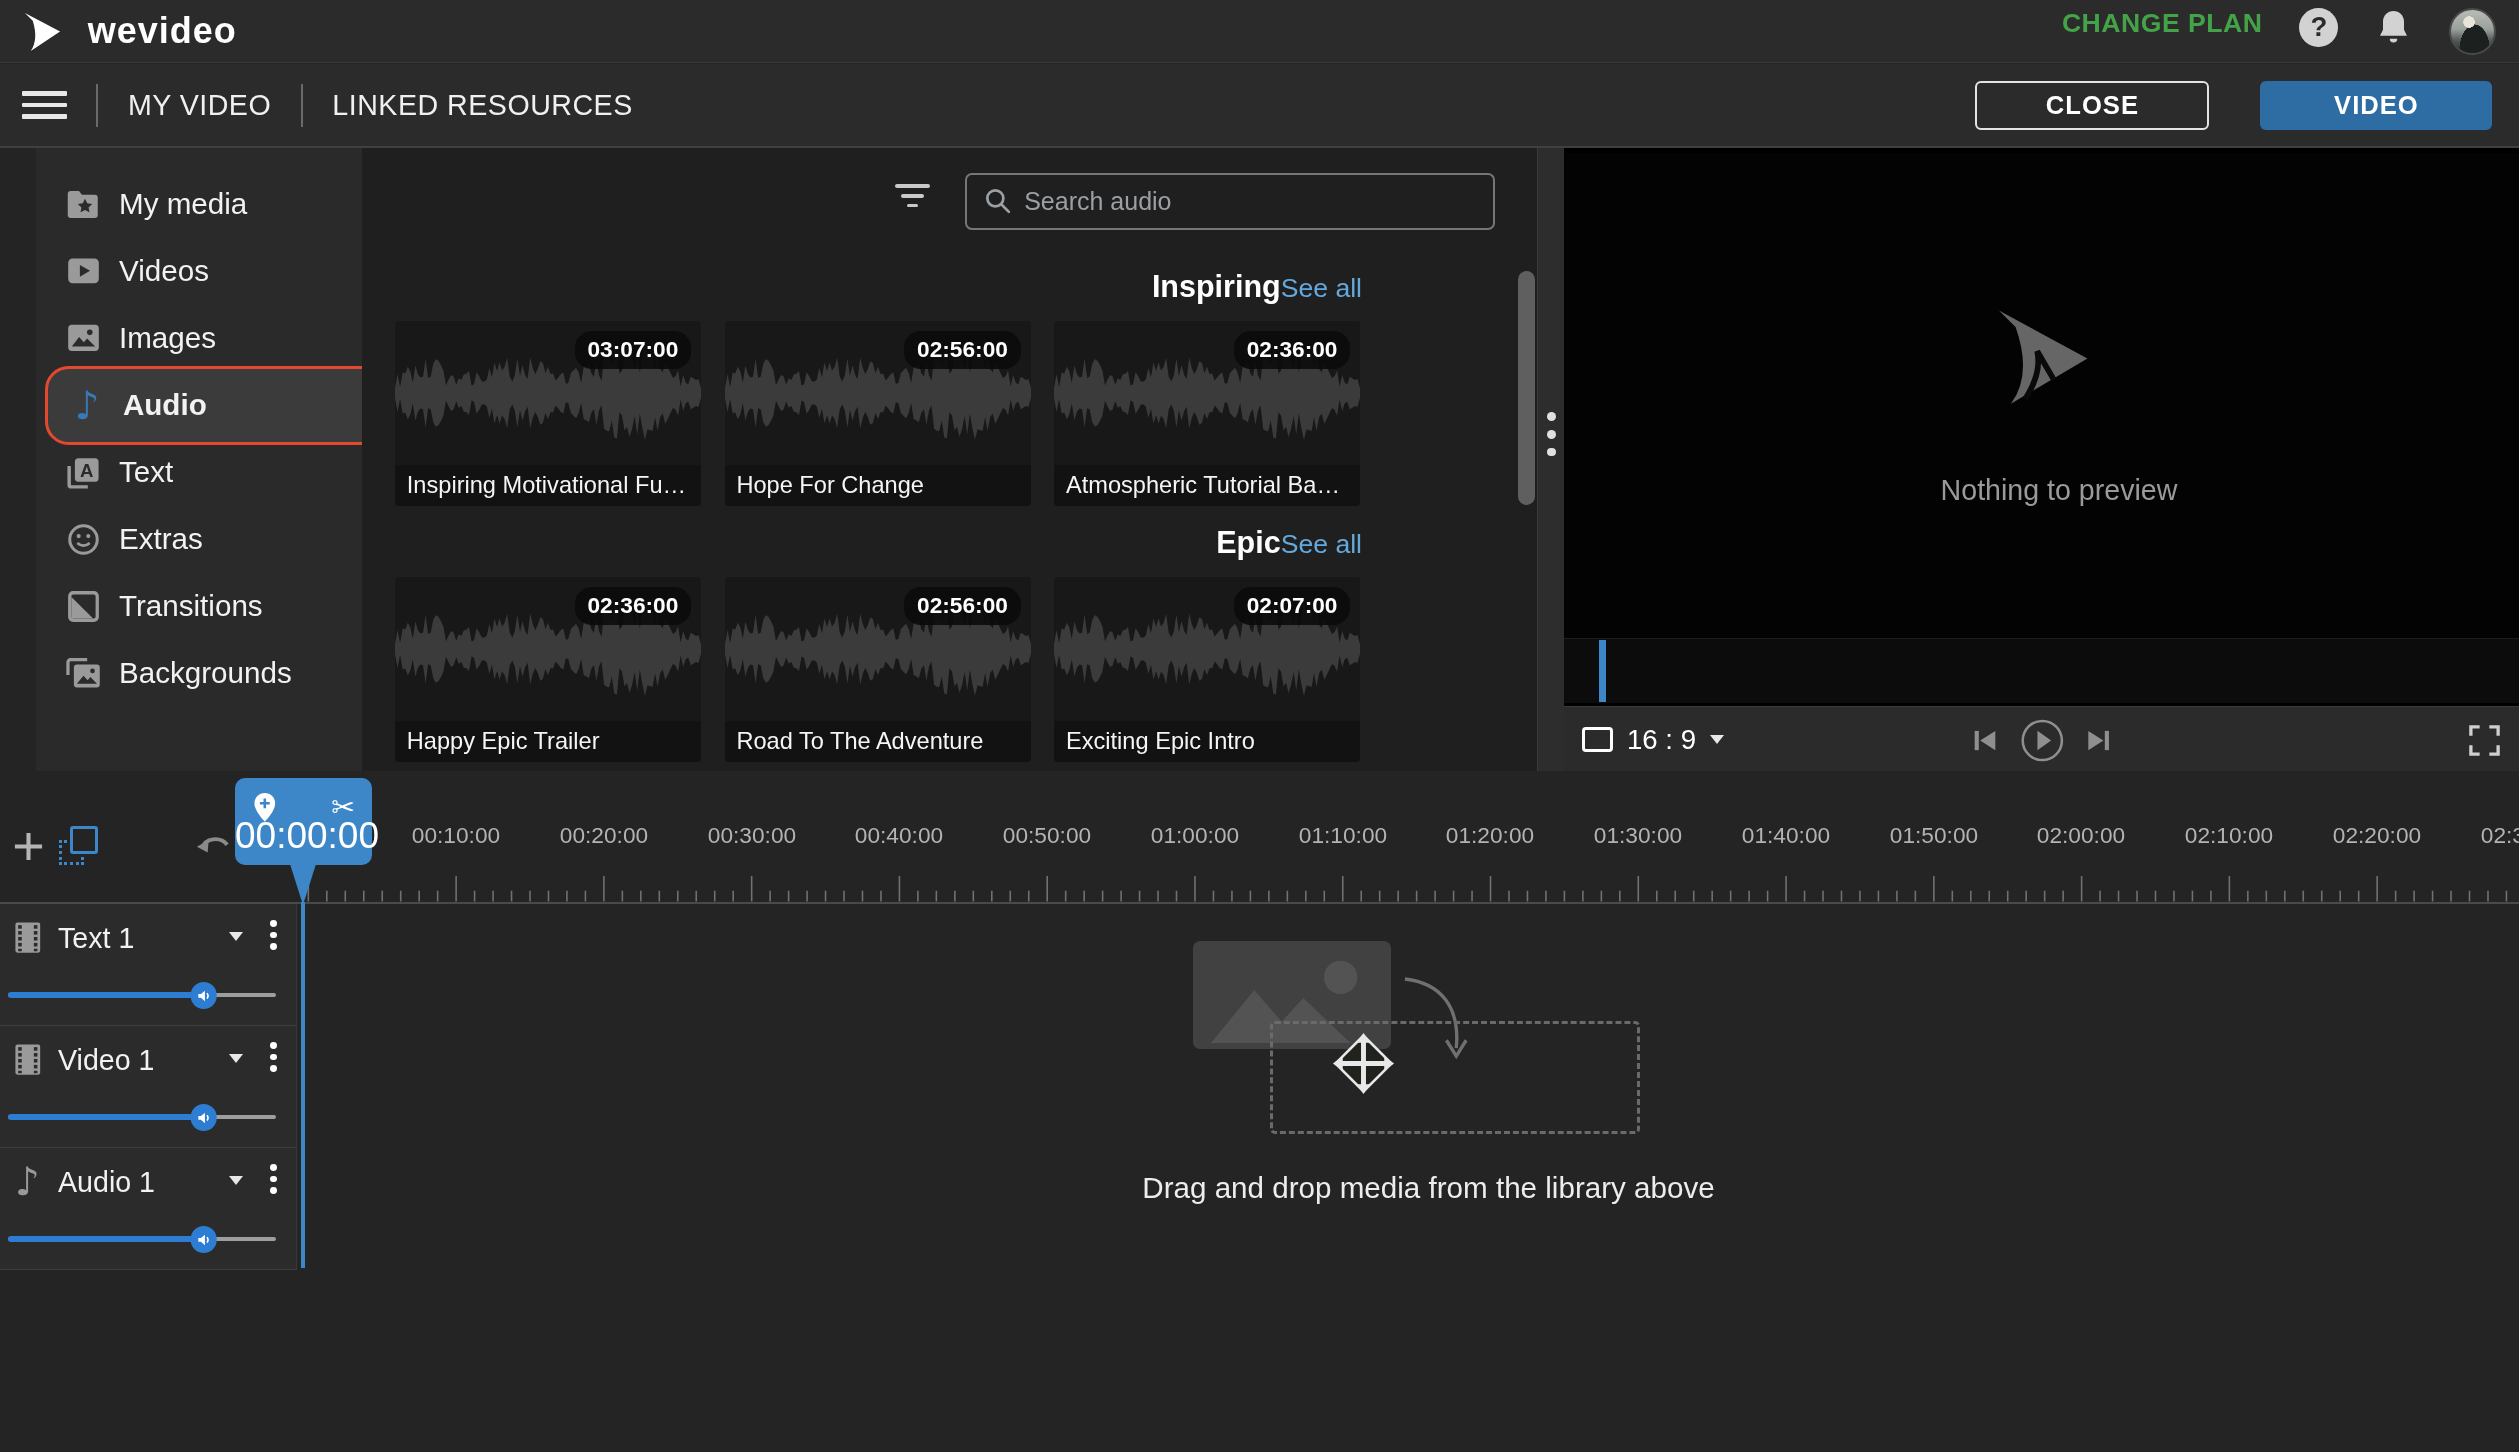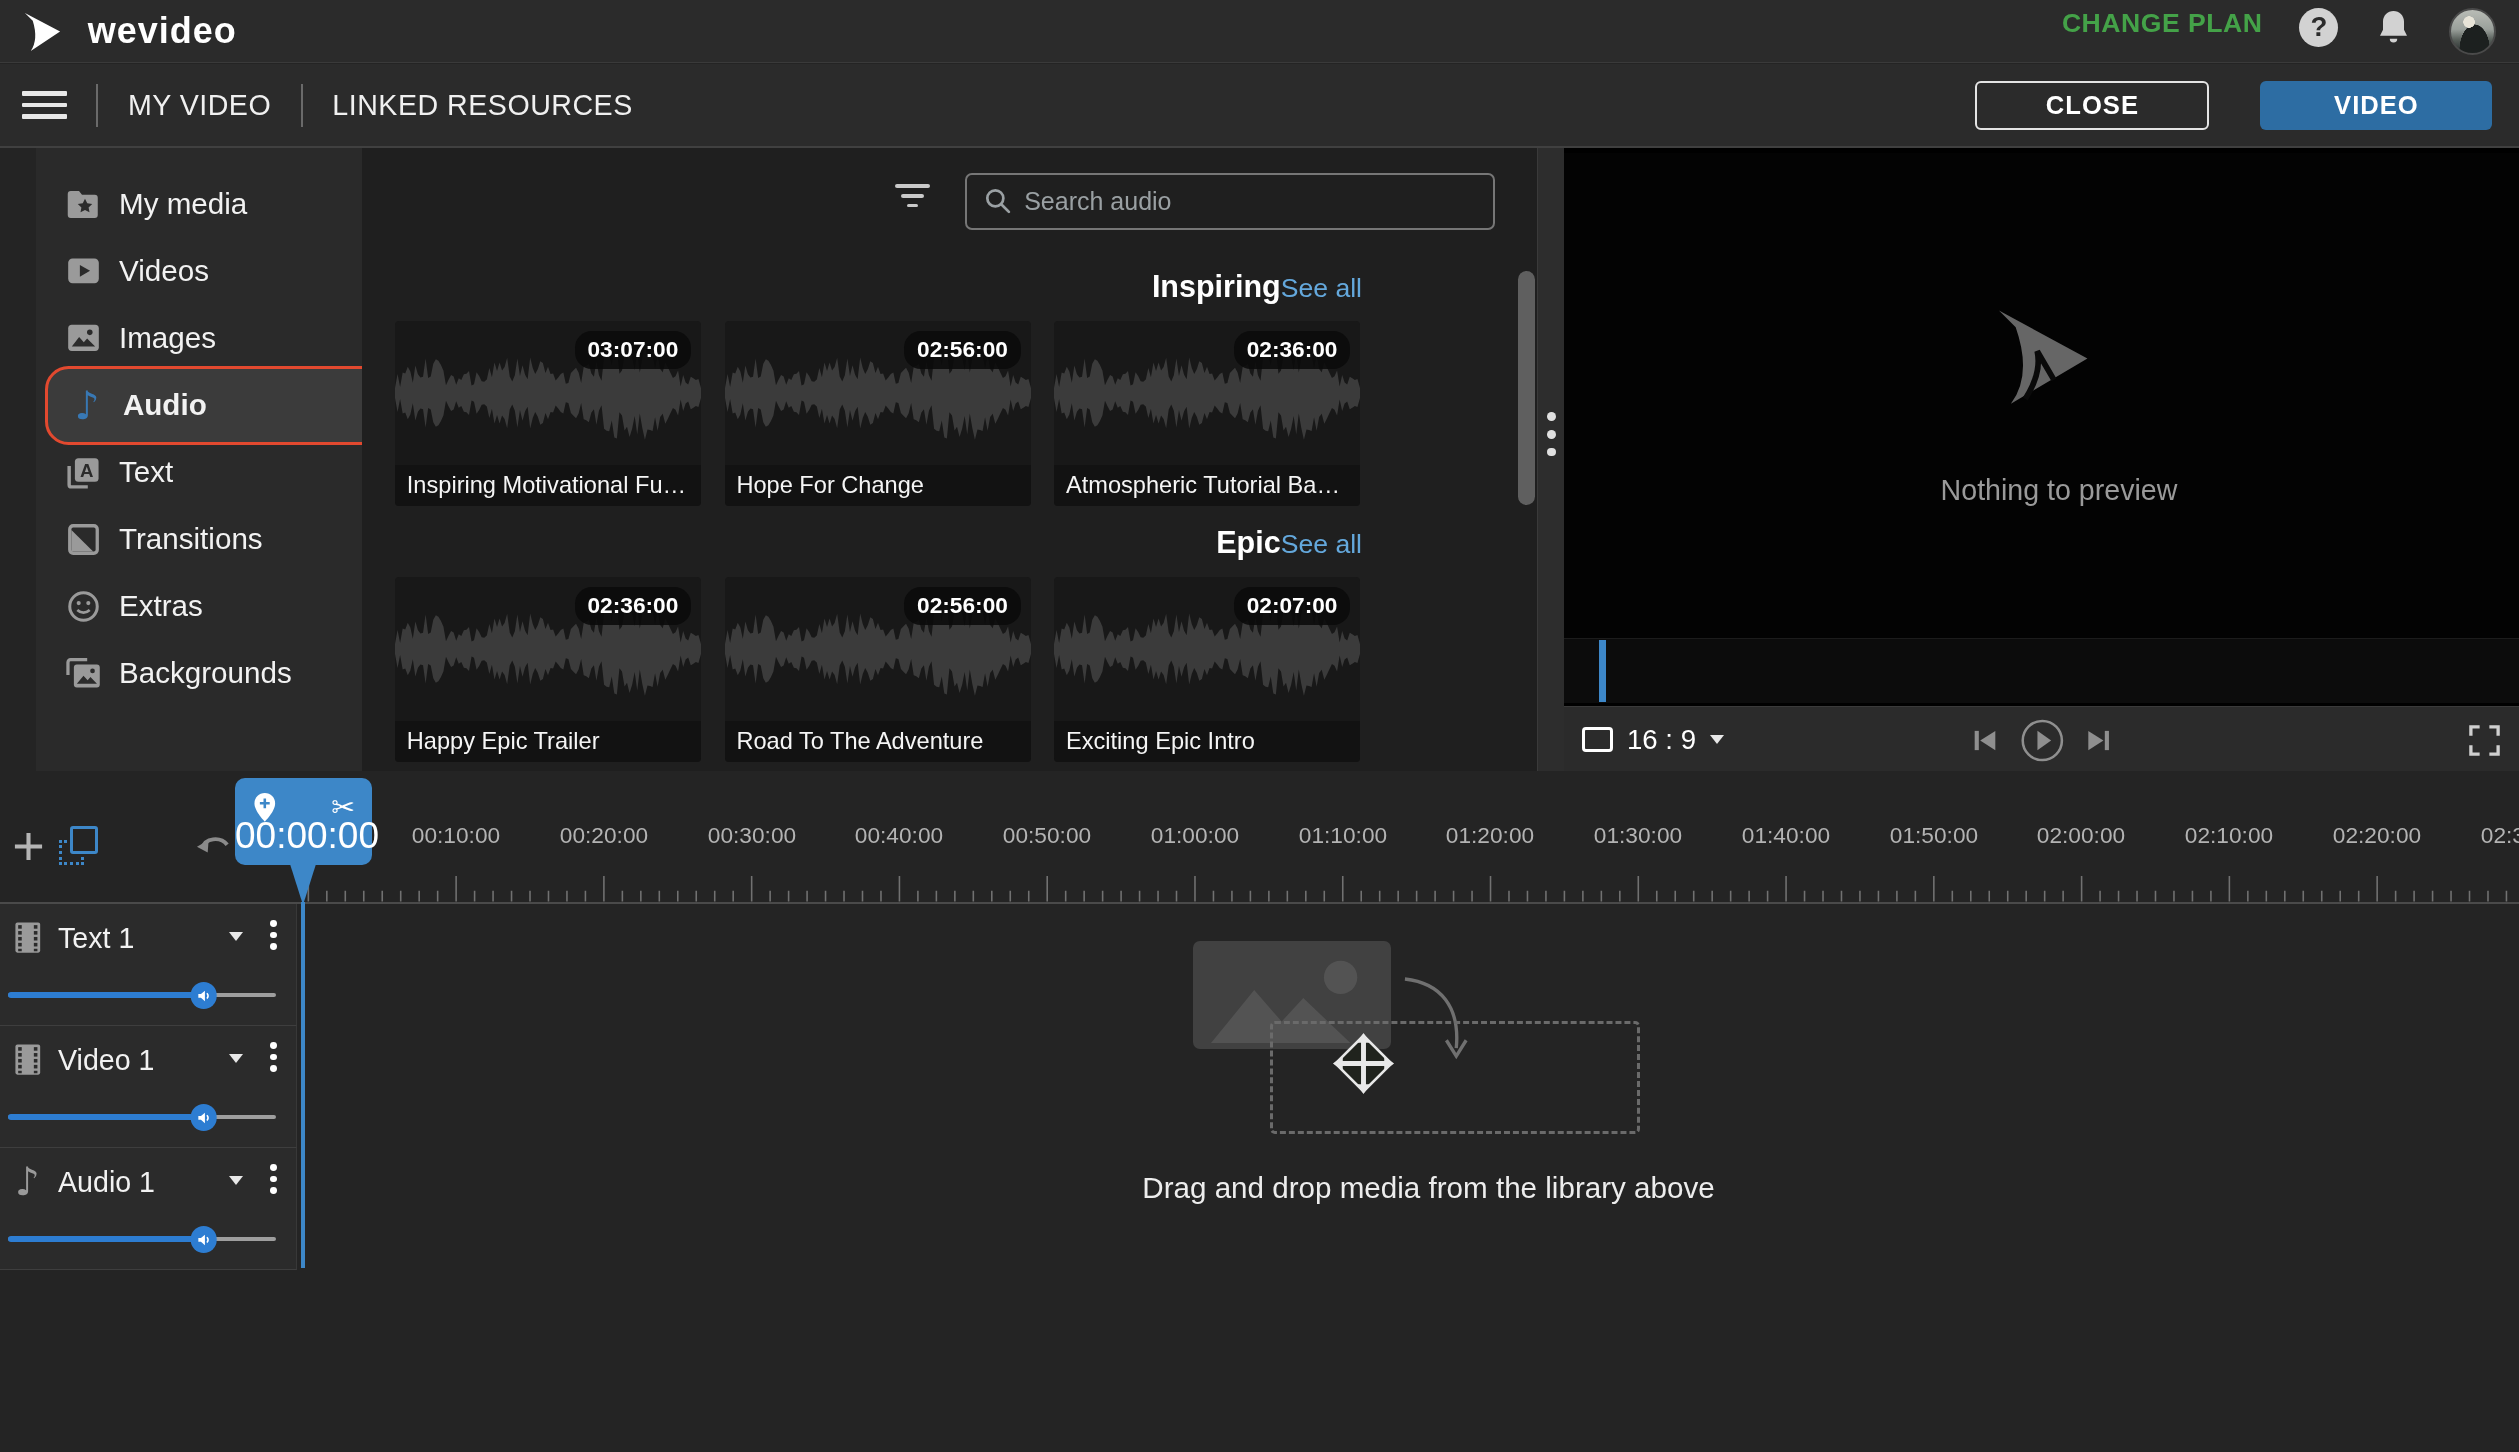--- a/index.html
+++ b/index.html
@@ -206,37 +206,37 @@
               <rect x="6" y="1.5" width="16.5" height="16.5" rx="2.5" fill="#9a9a9a"></rect>
               <text x="14.2" y="14.6" font-family="Liberation Sans,sans-serif" font-size="13" font-weight="bold" fill="#2b2b2b" text-anchor="middle">A</text>
             </svg>
           </span>
     <span class="s-label">Text</span>
   </div>
 
   <div class="side-item">
     <span class="s-icon">
             <svg width="33" height="33" viewBox="0 0 24 24">
-              <rect x="2" y="2" width="20" height="20" rx="2.5" fill="none" stroke="#9a9a9a" stroke-width="2.4"></rect>
-              <path d="M3.2 20.8 V5 L19 20.8 Z" fill="#9a9a9a"></path>
-            </svg>
-          </span>
-    <span class="s-label">Transitions</span>
-  </div>
-
-  <div class="side-item">
-    <span class="s-icon">
-            <svg width="33" height="33" viewBox="0 0 24 24">
               <circle cx="12" cy="12" r="10" fill="none" stroke="#9a9a9a" stroke-width="2.2"></circle>
               <circle cx="8.5" cy="9.5" r="1.5" fill="#9a9a9a"></circle>
               <circle cx="15.5" cy="9.5" r="1.5" fill="#9a9a9a"></circle>
               <path d="M7.5 14.5 q4.5 4 9 0" fill="none" stroke="#9a9a9a" stroke-width="2"></path>
             </svg>
           </span>
     <span class="s-label">Extras</span>
+  </div>
+
+  <div class="side-item">
+    <span class="s-icon">
+            <svg width="33" height="33" viewBox="0 0 24 24">
+              <rect x="2" y="2" width="20" height="20" rx="2.5" fill="none" stroke="#9a9a9a" stroke-width="2.4"></rect>
+              <path d="M3.2 20.8 V5 L19 20.8 Z" fill="#9a9a9a"></path>
+            </svg>
+          </span>
+    <span class="s-label">Transitions</span>
   </div>
 
   <div class="side-item">
     <span class="s-icon">
             <svg width="37" height="33" viewBox="0 0 25 22">
               <path d="M2 12 V3.5 a1.8 1.8 0 0 1 1.8-1.8 H15" fill="none" stroke="#9a9a9a" stroke-width="2.2"></path>
               <rect x="6" y="5" width="17.5" height="15.5" rx="2" fill="#9a9a9a"></rect>
               <path d="M8 18 L12.5 12.5 L15.3 15.5 L17.2 13.4 L21.6 18 Z" fill="#2b2b2b"></path>
               <circle cx="18.6" cy="9.3" r="1.6" fill="#2b2b2b"></circle>
             </svg>

